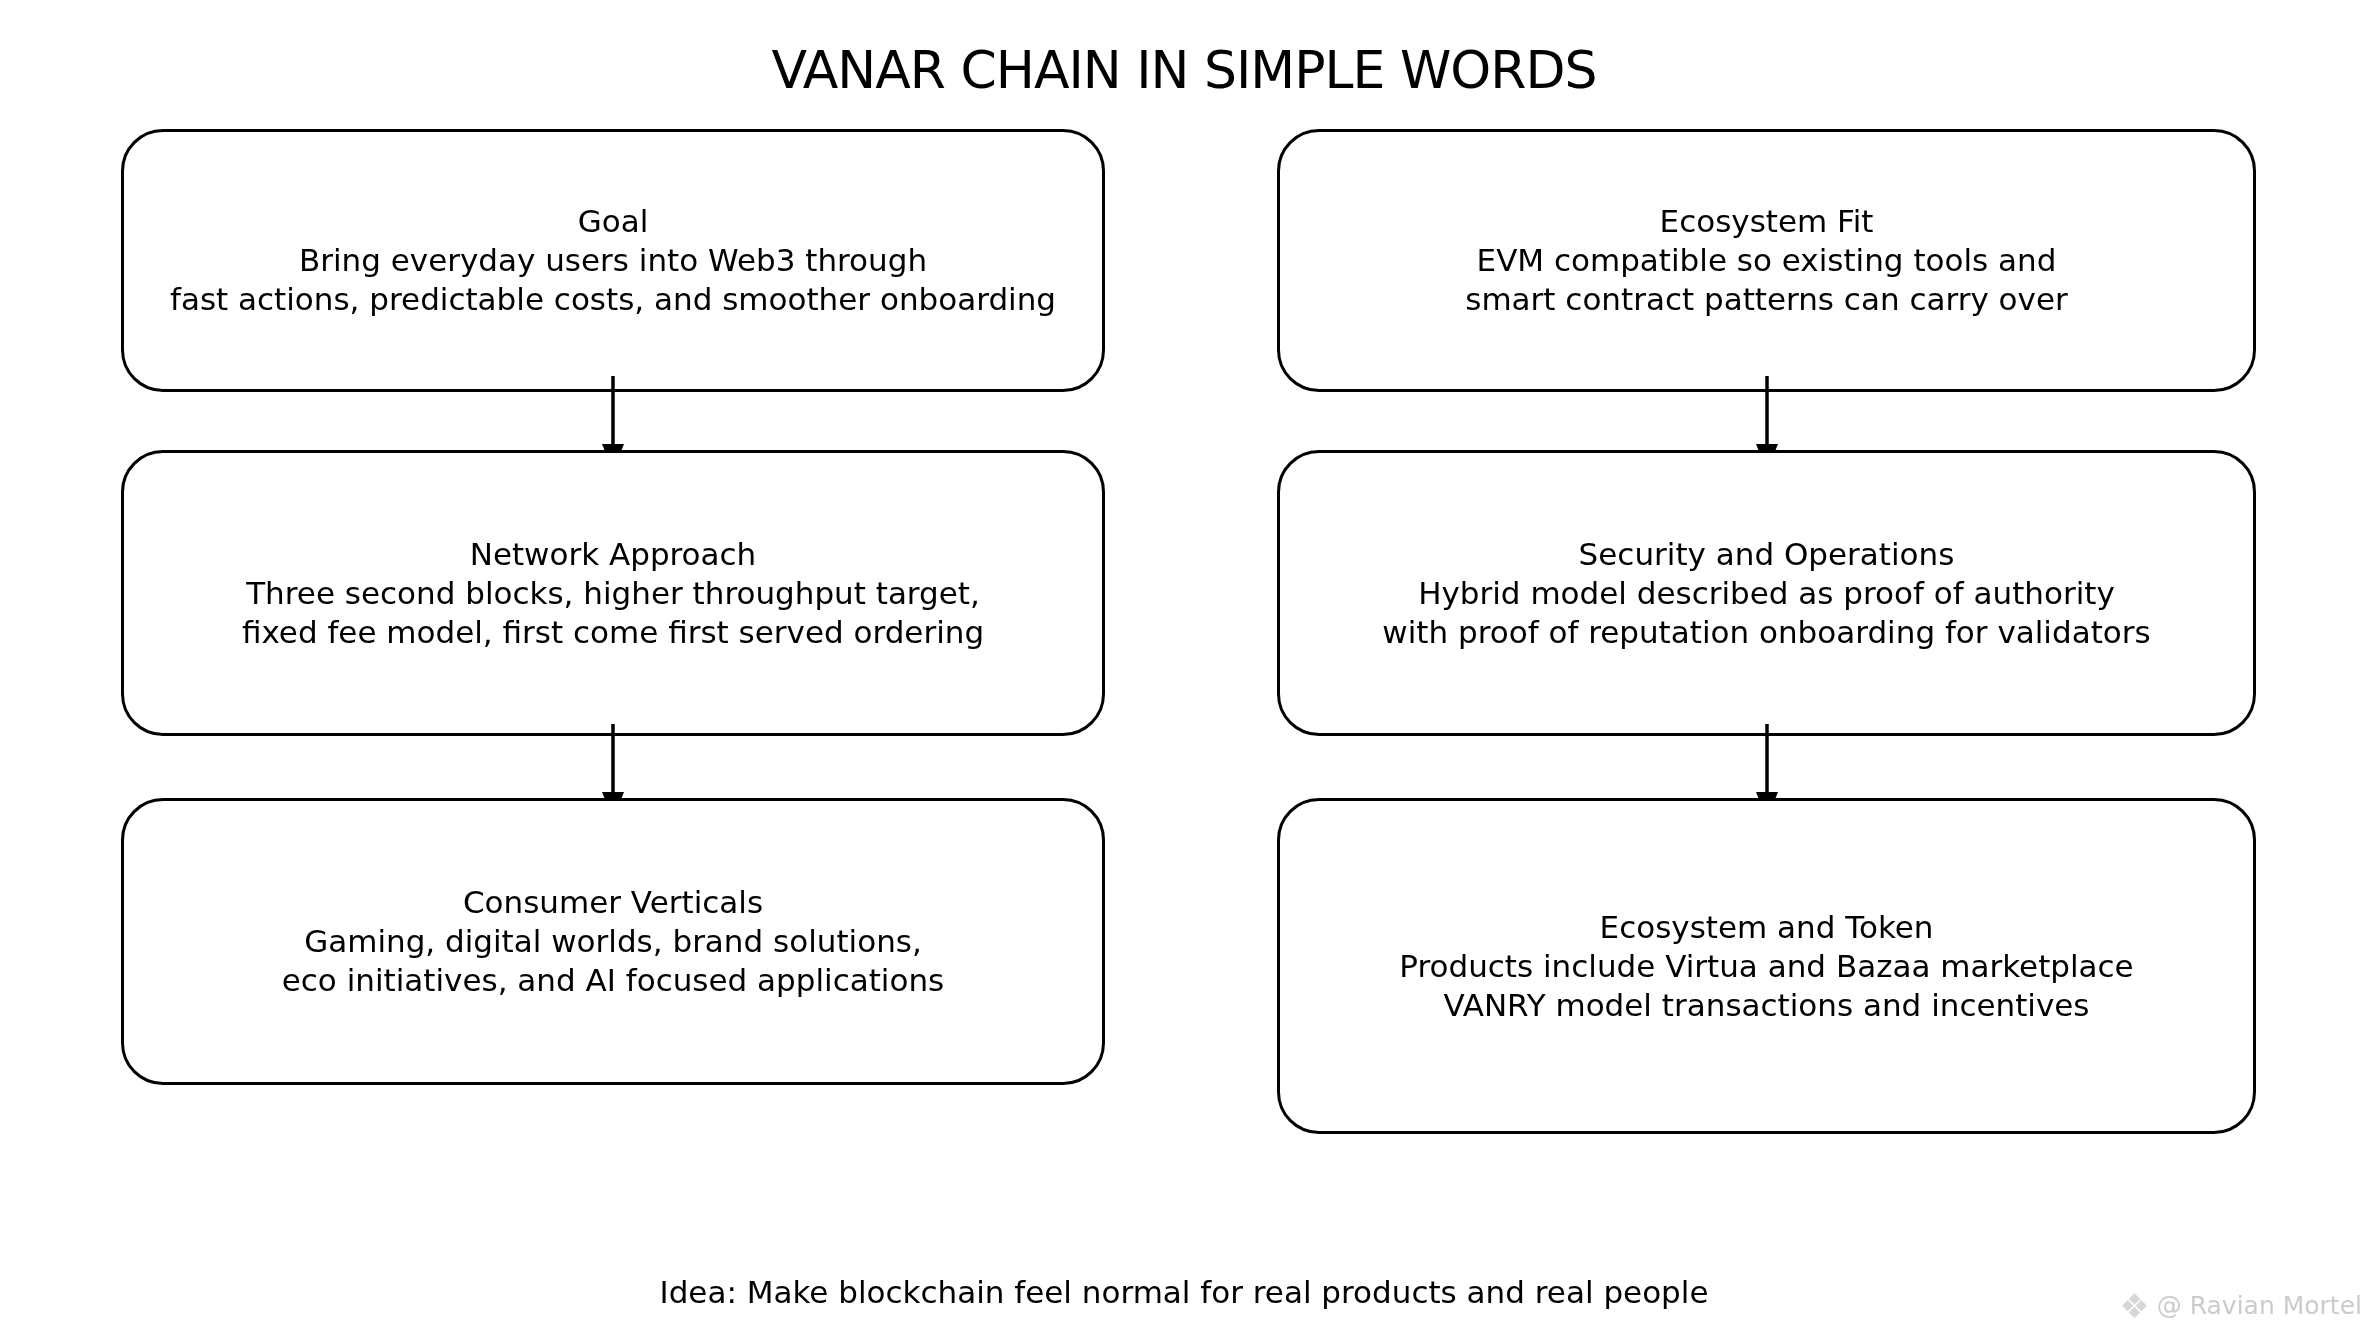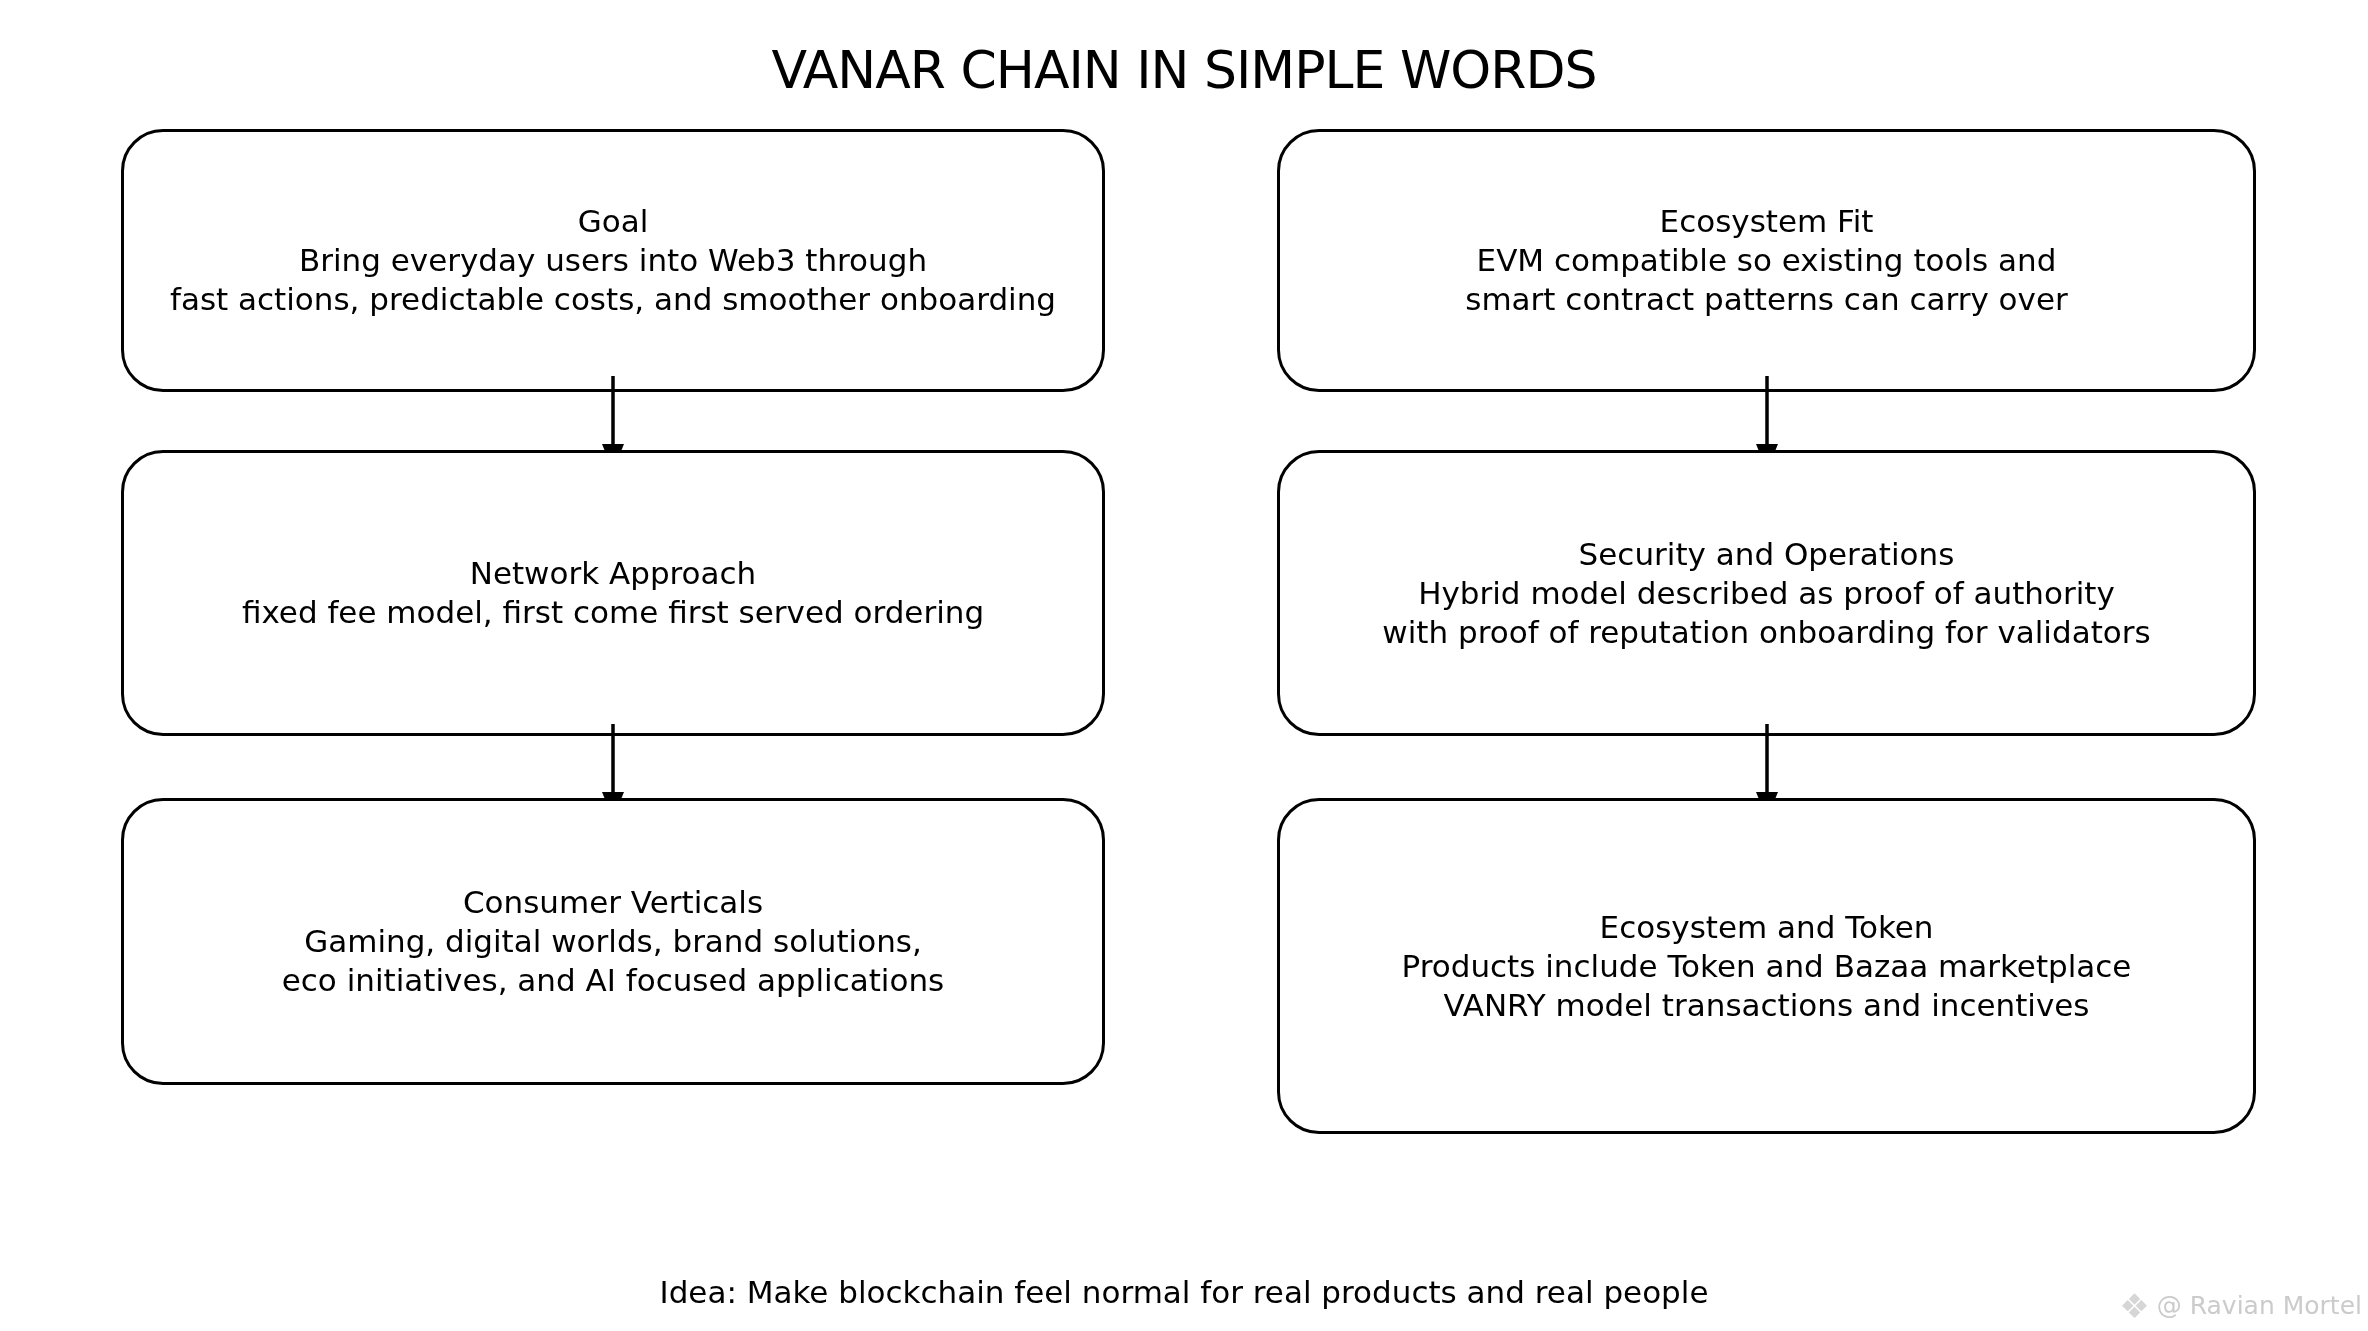--- a/index.html
+++ b/index.html
@@ -110,20 +110,21 @@
     <polygon points="1,68 23,68 12,95" fill="#000000"></polygon>
   </svg>
   <svg class="arrow arrow-right-1" width="24" height="96">
     <line x1="12" y1="0" x2="12" y2="72" stroke="#000000" stroke-width="3.5"></line>
     <polygon points="1,68 23,68 12,95" fill="#000000"></polygon>
   </svg>
 
   <div class="box box-network">
     <div class="box-text">
       <span class="line">Network Approach</span>
+      <span class="line">Three second blocks, higher throughput target,</span>
       <span class="line">fixed fee model, first come first served ordering</span>
     </div>
   </div>
 
   <div class="box box-security">
     <div class="box-text">
       <span class="line">Security and Operations</span>
       <span class="line">Hybrid model described as proof of authority</span>
       <span class="line">with proof of reputation onboarding for validators</span>
     </div>
@@ -142,21 +143,21 @@
     <div class="box-text">
       <span class="line">Consumer Verticals</span>
       <span class="line">Gaming, digital worlds, brand solutions,</span>
       <span class="line">eco initiatives, and AI focused applications</span>
     </div>
   </div>
 
   <div class="box box-ecosystem">
     <div class="box-text">
       <span class="line">Ecosystem and Token</span>
-      <span class="line">Products include Token and Bazaa marketplace</span>
+      <span class="line">Products include Virtua and Bazaa marketplace</span>
       <span class="line">VANRY model transactions and incentives</span>
     </div>
   </div>
 
   <div id="caption">Idea: Make blockchain feel normal for real products and real people</div>
 
   <div id="watermark">
     <span class="wm-icon">❖</span>
     <span class="wm-text">@ Ravian Mortel</span>
   </div>

